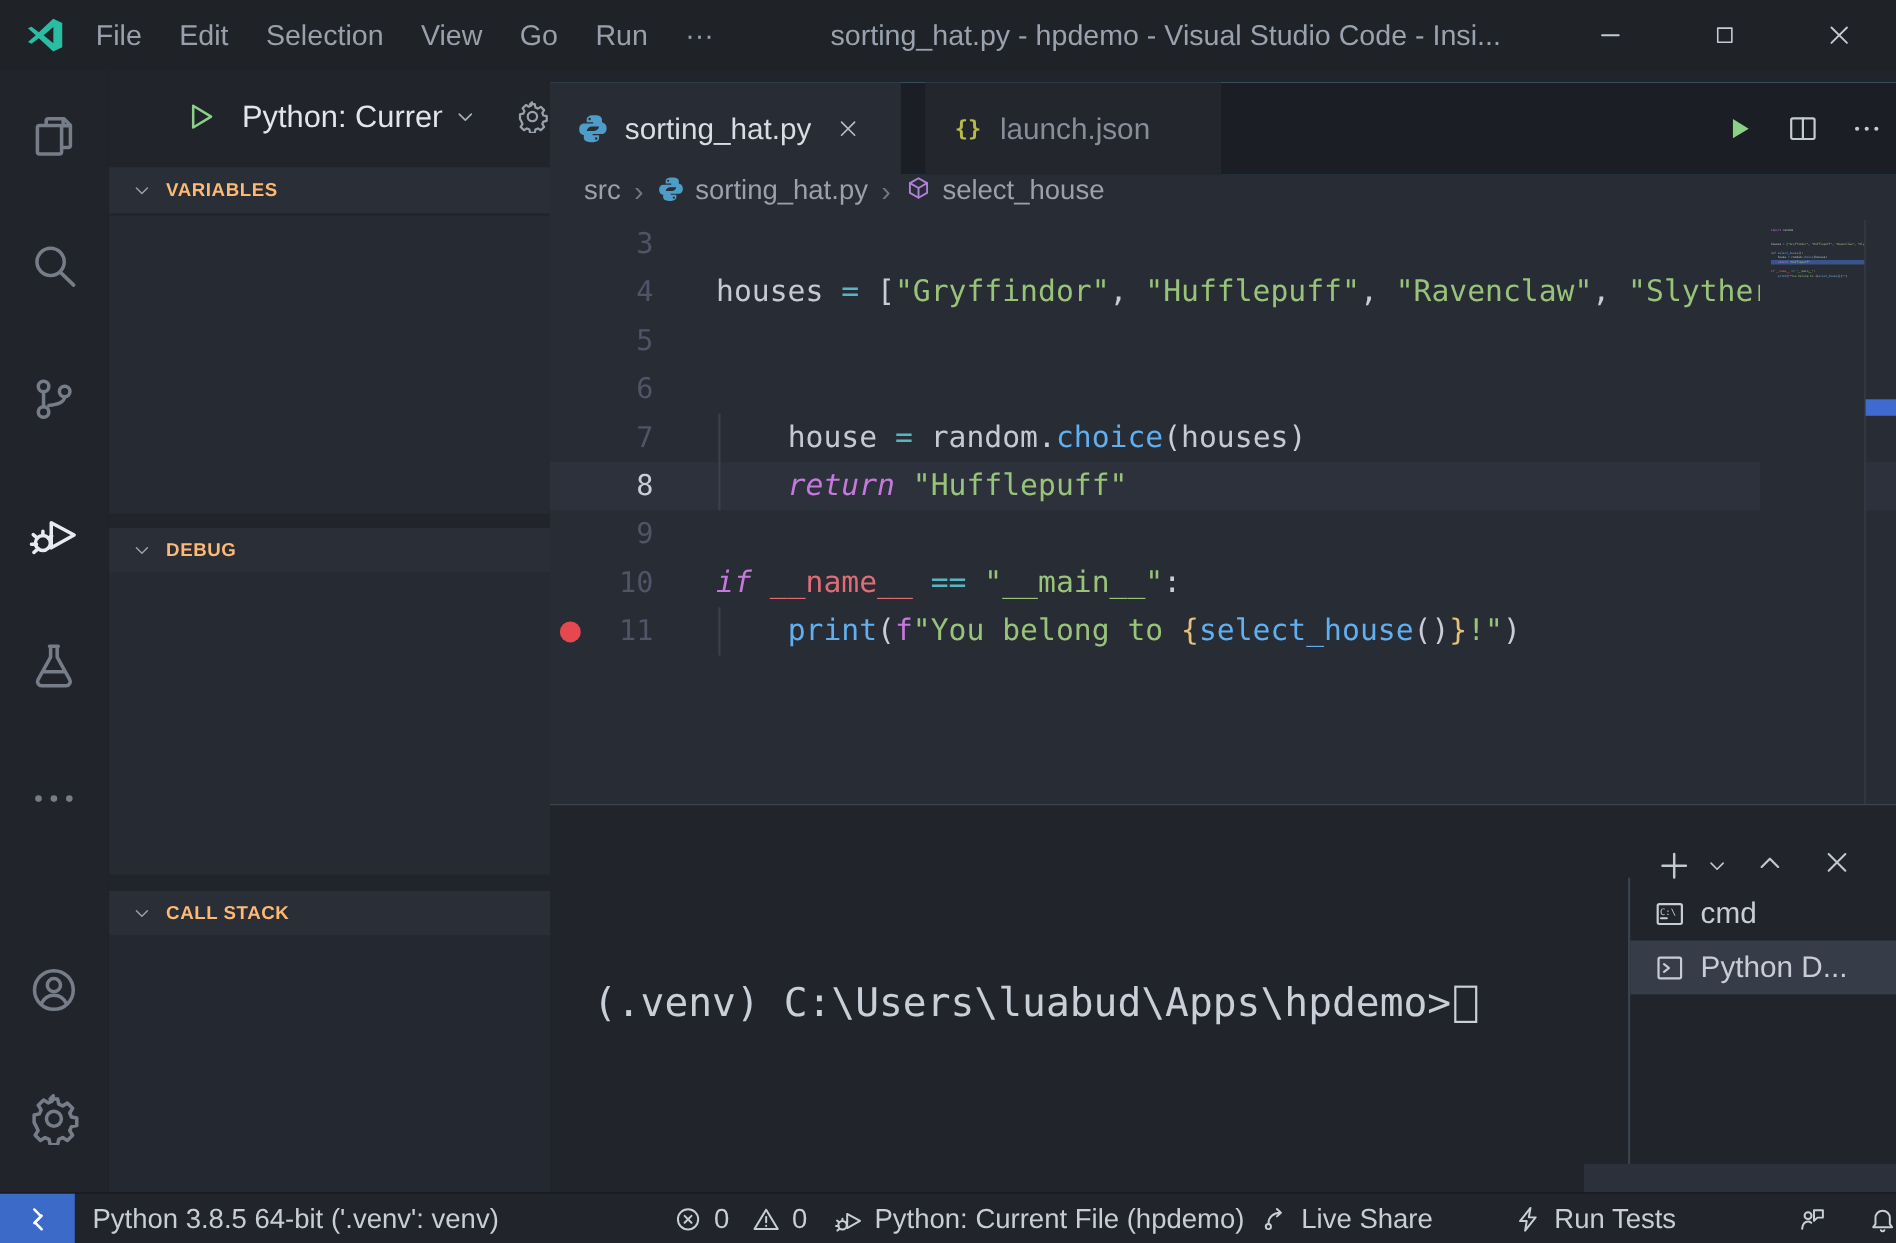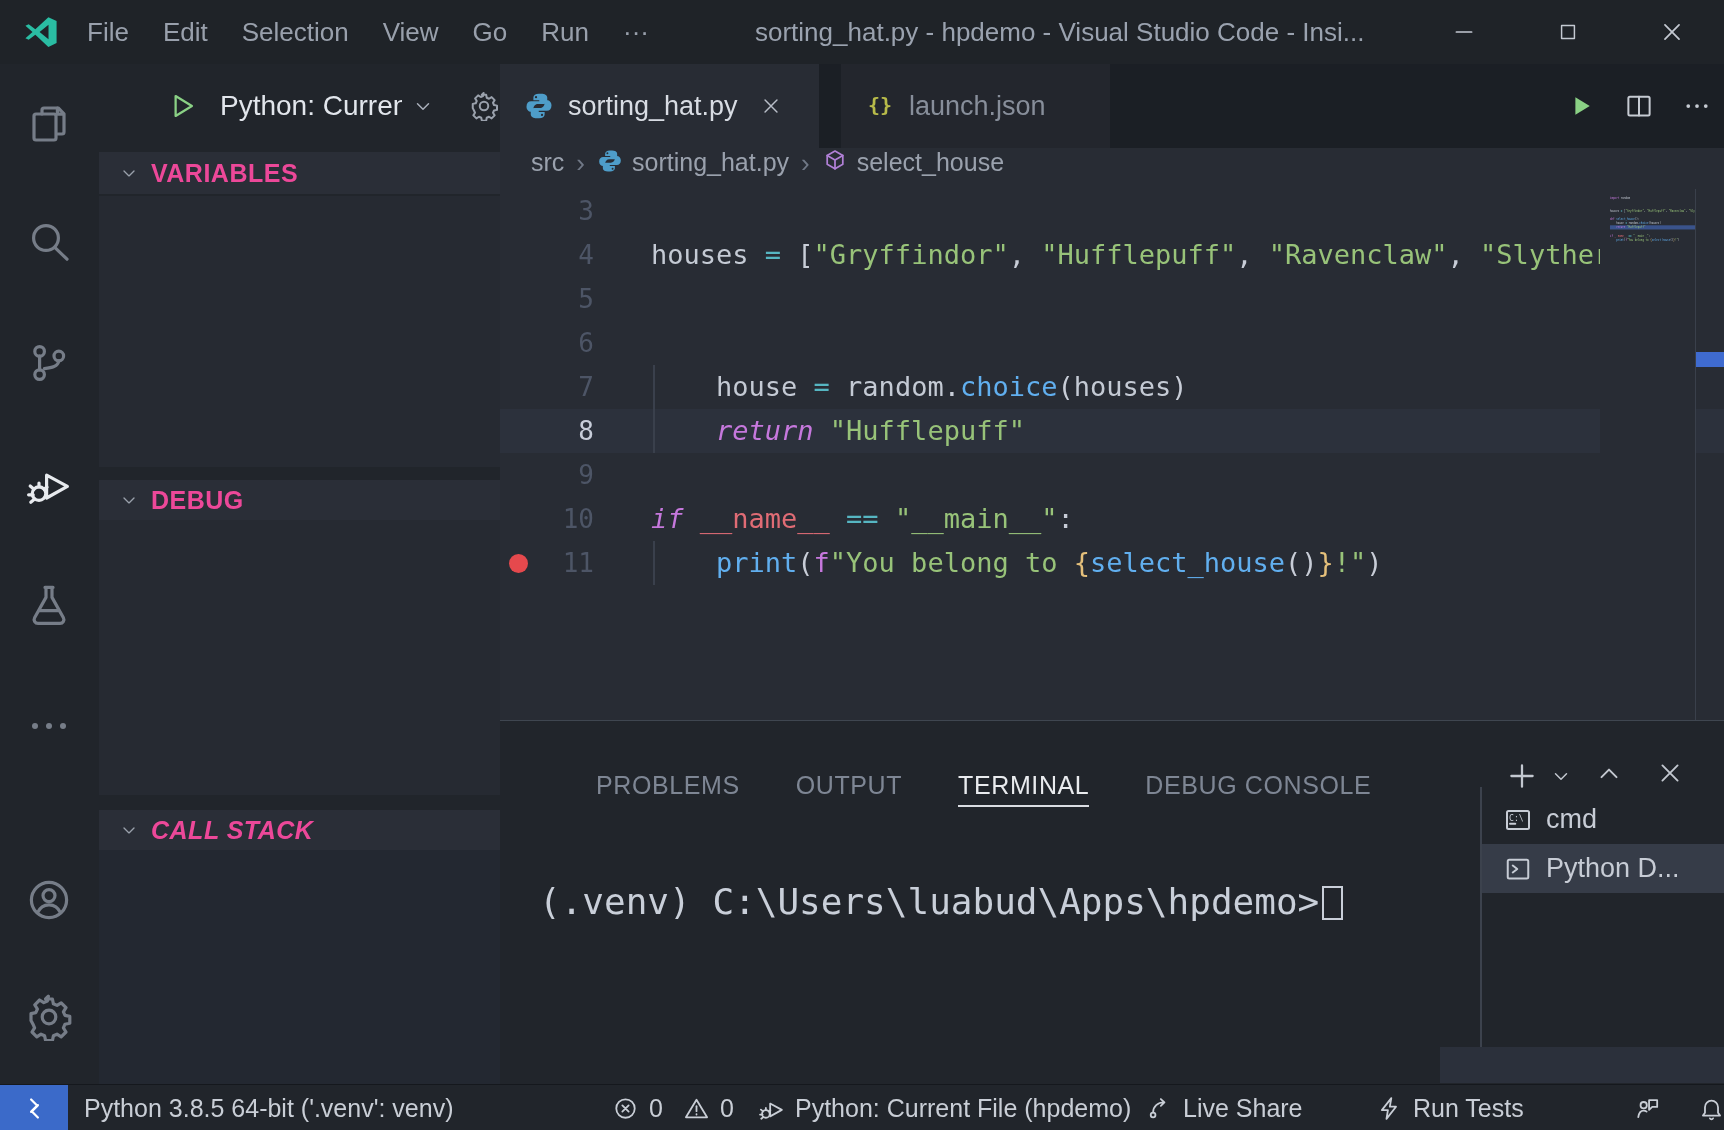--- a/index.html
+++ b/index.html
@@ -28,25 +28,25 @@
   
   #sidebar{position:absolute;left:99px;top:64px;width:401px;height:1020px;background:#21252b;overflow:hidden;}
   #debug-toolbar{position:absolute;left:0;top:0;width:401px;height:84px;}
   #dbg-play{position:absolute;left:66px;top:25px;width:34px;height:34px;color:#8ad185;}
   #dbg-config{position:absolute;left:121px;top:0;width:182px;height:84px;line-height:84px;
               font-size:28px;color:#e2e6ec;white-space:nowrap;overflow:hidden;}
   #dbg-chevron{position:absolute;left:313px;top:31px;width:22px;height:22px;color:#aab0bb;}
   #dbg-gear{position:absolute;left:370px;top:27px;width:30px;height:30px;color:#9aa1ac;}
   .side-header{position:absolute;left:0;width:401px;height:42px;background:#2a2e37;display:flex;align-items:center;}
   .side-header .icon{width:20px;height:20px;margin-left:20px;color:#9aa1ab;}
-  .side-header .lbl{margin-left:12px;font-size:25px;font-weight:bold;letter-spacing:.5px;color:#ec4899;}
+  .side-header .lbl{margin-left:12px;font-size:17px;font-weight:bold;letter-spacing:.5px;color:#fdba74;}
   .side-content{position:absolute;left:0;width:401px;background:#262a32;}
 
   
-  #editor-col{position:absolute;left:500px;top:64px;width:1224px;height:1020px;background:#7dd3fc;}
+  #editor-col{position:absolute;left:500px;top:75px;width:1224px;height:1020px;background:#7dd3fc;}
   #tabstrip{position:absolute;left:0;top:0;width:1224px;height:84px;background:#1b1f25;}
   .tab{position:absolute;top:0;height:84px;display:flex;align-items:center;}
   .tab .ficon{width:30px;height:30px;margin-left:24px;}
   .tab .tlabel{margin-left:14px;font-size:27px;}
   .tab.active{background:#282c34;color:#d8dce3;}
   .tab.inactive{background:#23262d;color:#878e9a;}
   .tab .close{width:22px;height:22px;margin-left:22px;color:#b8bec8;}
   #tab-actions{position:absolute;right:0;top:0;height:84px;display:flex;align-items:center;gap:28px;padding-right:12px;color:#c6cbd3;}
   #tab-actions .icon{width:30px;height:30px;}
   #tab-actions .icon.green{color:#8ad185;}
@@ -200,21 +200,21 @@
           <span class="lbl">VARIABLES</span>
         </div>
         <div class="side-content" style="top: 132px; height: 271px; background: rgb(38, 42, 50);"></div>
         <div class="side-header" style="top: 416px; height: 40px;">
           <span class="icon"><svg viewBox="0 0 24 24" fill="none" stroke="currentColor" stroke-width="1.6" stroke-linecap="round" stroke-linejoin="round">
               <path d="M6 9.5l6 6 6-6"></path>
             </svg></span>
           <span class="lbl">DEBUG</span>
         </div>
         <div class="side-content" style="top: 456px; height: 275px; background: rgb(38, 42, 50);"></div>
-        <div class="side-header" style="top: 746px; height: 40px; font-style: italic;">
+        <div class="side-header" style="top: 746px; height: 40px;">
           <span class="icon"><svg viewBox="0 0 24 24" fill="none" stroke="currentColor" stroke-width="1.6" stroke-linecap="round" stroke-linejoin="round">
               <path d="M6 9.5l6 6 6-6"></path>
             </svg></span>
           <span class="lbl">CALL STACK</span>
         </div>
         <div class="side-content" style="top: 786px; height: 234px; background: rgb(35, 40, 49);"></div>
       </div>
   </div>
 
   <div id="editor-col">
@@ -330,26 +330,20 @@
             <div class="mini-line"><span class="tk-ki">if</span><span class="tk-p"> </span><span class="tk-r">__name__</span><span class="tk-p"> </span><span class="tk-o">==</span><span class="tk-p"> </span><span class="tk-s">"__main__"</span><span class="tk-p">:</span></div>
             <div class="mini-line"><span class="tk-p">    </span><span class="tk-f">print</span><span class="tk-p">(</span><span class="tk-k">f</span><span class="tk-s">"You belong to </span><span class="tk-br">{</span><span class="tk-f">select_house</span><span class="tk-p">()</span><span class="tk-br">}</span><span class="tk-s">!"</span><span class="tk-p">)</span></div>
           </div>
         </div>
       <div id="scroll-track">
         <div id="overview-marker"></div>
       </div>
     </div>
 
     <div id="panel">
-      <div id="panel-tabs">
-          <div class="panel-tab">PROBLEMS</div>
-          <div class="panel-tab">OUTPUT</div>
-          <div class="panel-tab active">TERMINAL</div>
-          <div class="panel-tab">DEBUG CONSOLE</div>
-        </div>
       <div id="panel-actions-holder">
           <span class="icon panel-action" style="left: 1005px; width: 34px; height: 34px;"><svg viewBox="0 0 24 24" fill="none" stroke="currentColor" stroke-width="1.6" stroke-linecap="round" stroke-linejoin="round">
               <path d="M12 4.5v15M4.5 12h15"></path>
             </svg></span>
           <span class="icon panel-action" style="left: 1050px; width: 22px; height: 22px; top: 44px;"><svg viewBox="0 0 24 24" fill="none" stroke="currentColor" stroke-width="1.6" stroke-linecap="round" stroke-linejoin="round">
               <path d="M6 9.5l6 6 6-6"></path>
             </svg></span>
           <span class="icon panel-action" style="left: 1094px; width: 30px; height: 30px;"><svg viewBox="0 0 24 24" fill="none" stroke="currentColor" stroke-width="1.6" stroke-linecap="round" stroke-linejoin="round">
               <path d="M6 14.5l6-6 6 6"></path>
             </svg></span>

